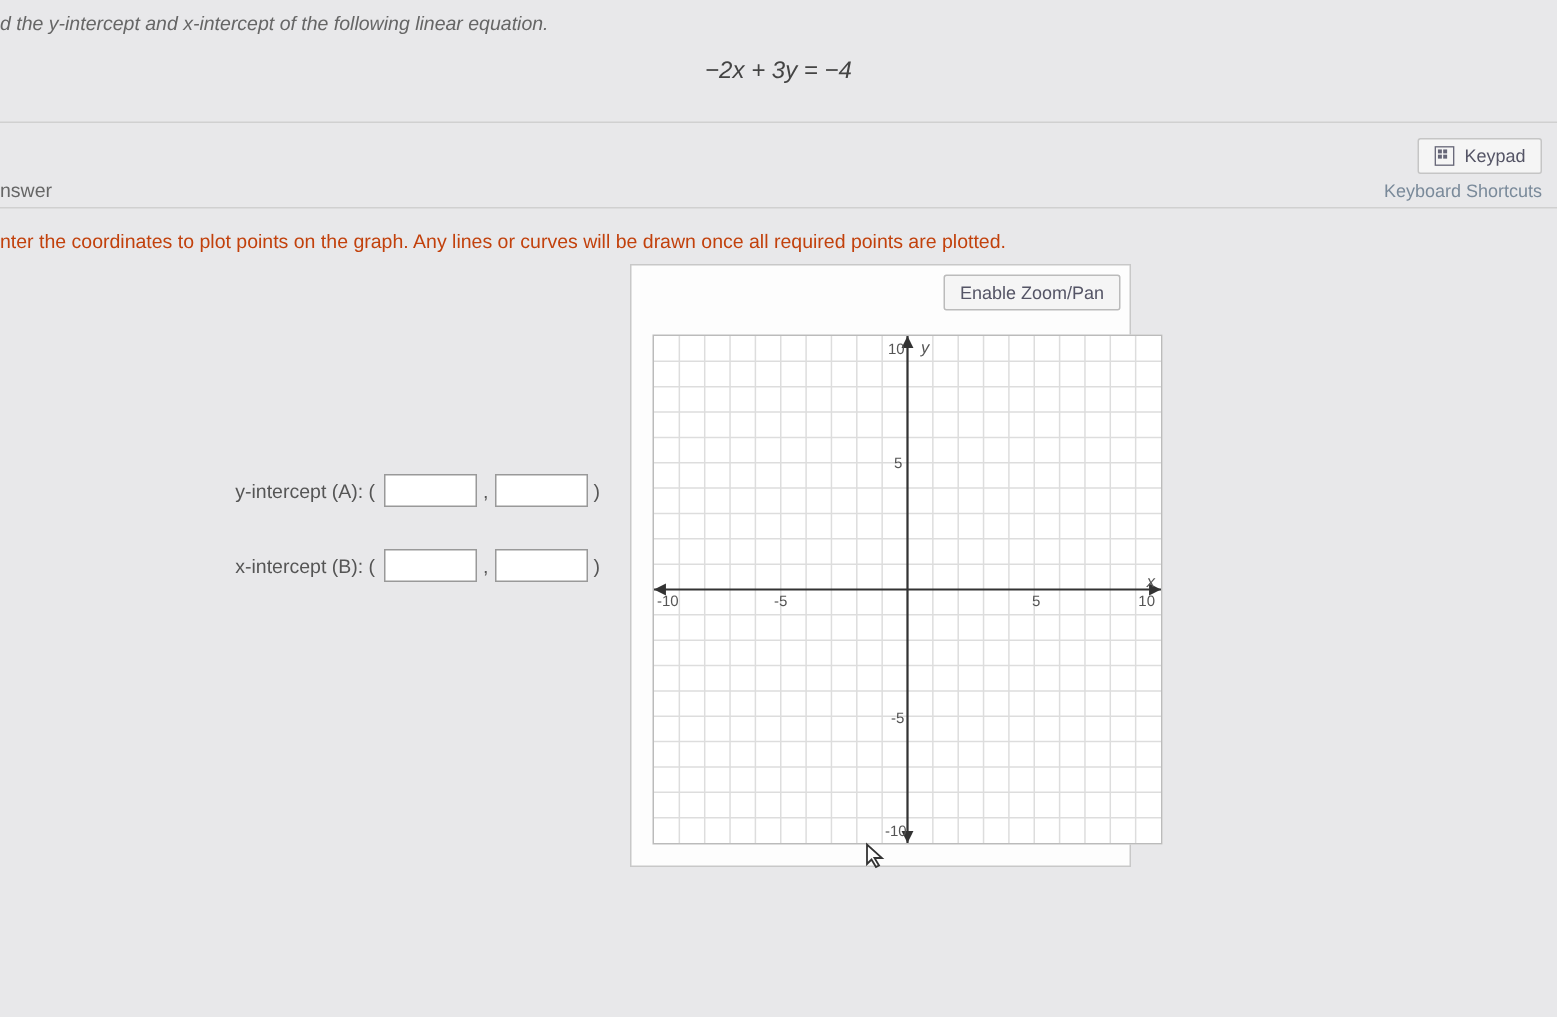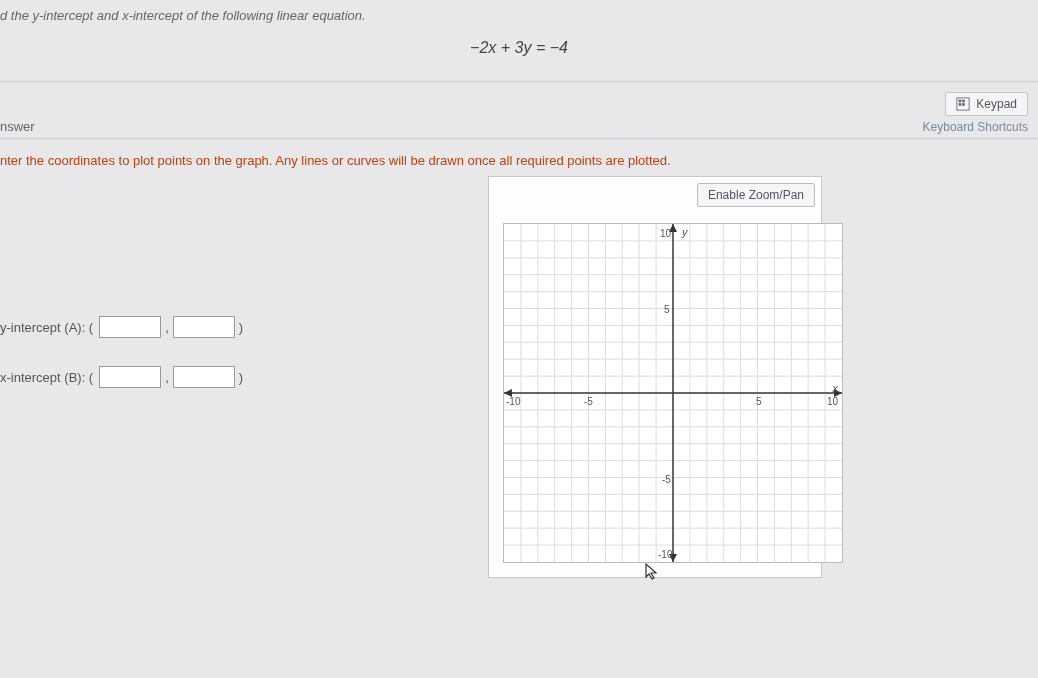--- a/index.html
+++ b/index.html
@@ -73,26 +73,26 @@
     .instruction {
       font-size: 13px;
       color: #c2410c;
       padding: 14px 0 8px 0;
     }
     .main-area {
       display: flex;
       align-items: flex-start;
     }
     .inputs-col {
-      width: 488px;
+      width: 420px;
       padding-top: 140px;
       display: flex;
       flex-direction: column;
       gap: 28px;
-      align-items: flex-start;
+      align-items: flex-end;
       padding-right: 20px;
     }
     .input-row {
       display: flex;
       align-items: center;
       gap: 4px;
       font-size: 13px;
       color: #555;
     }
     .input-row label {

